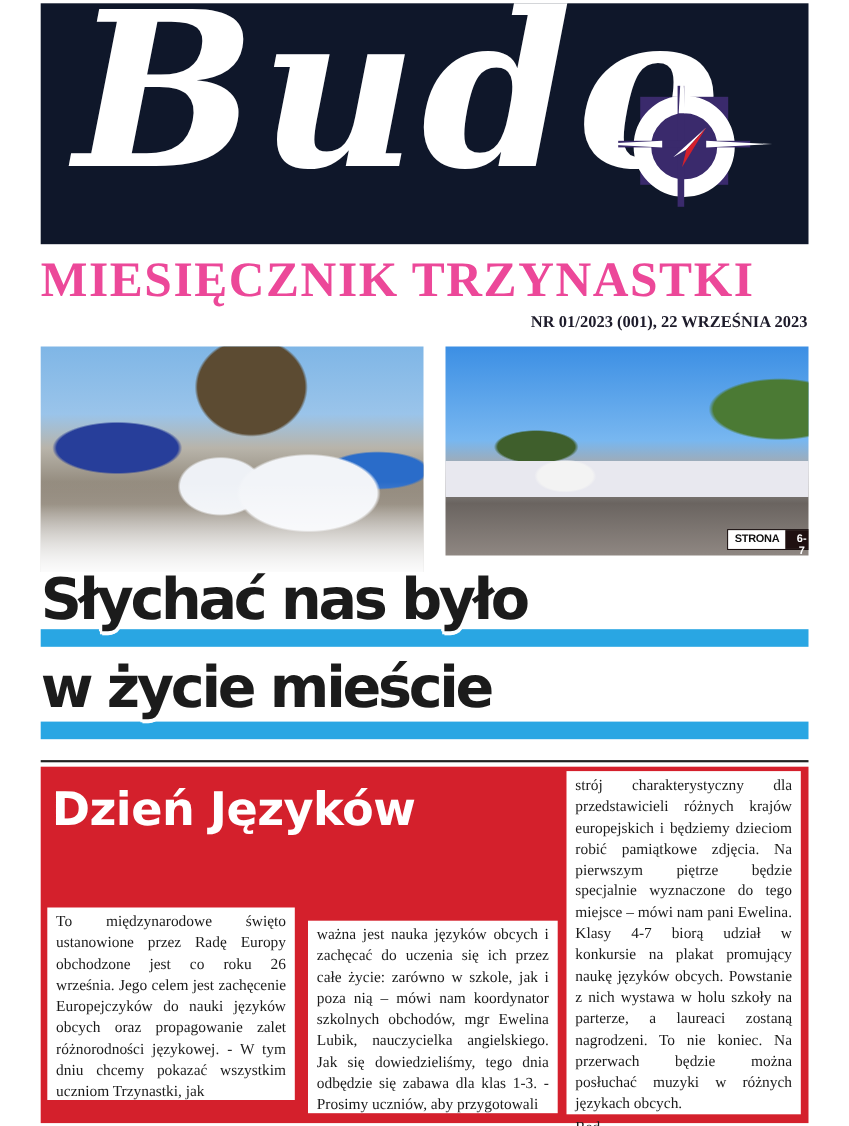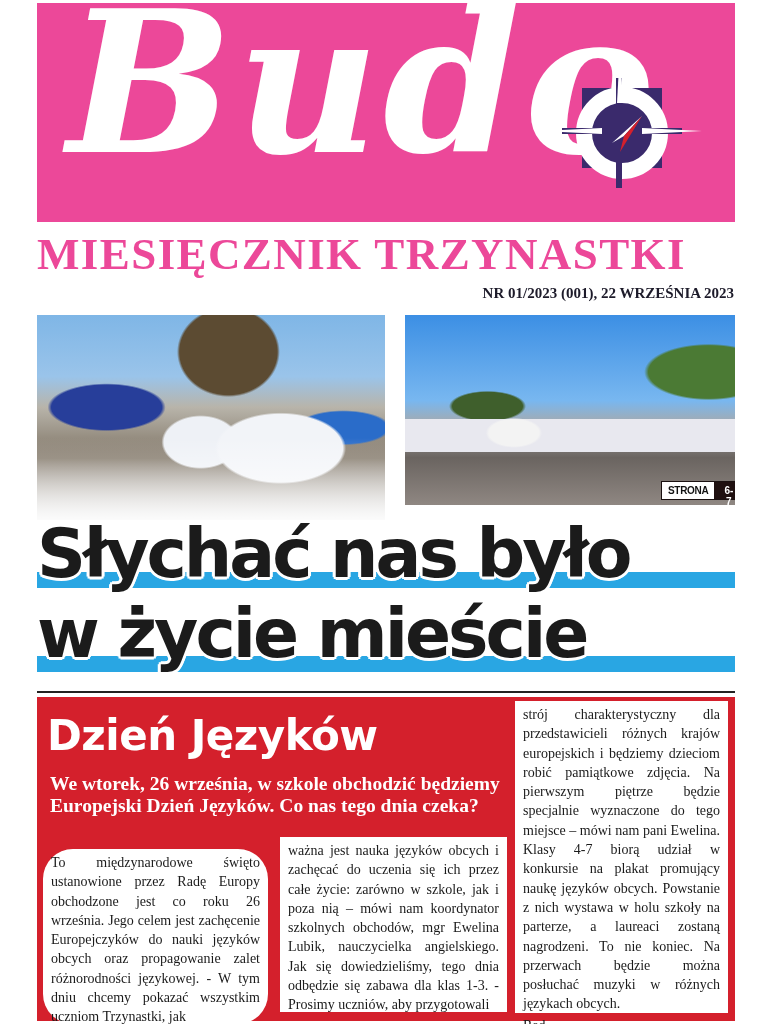--- a/index.html
+++ b/index.html
@@ -1,21 +1,21 @@
 <!DOCTYPE html>
 <html><head>
 <meta charset="utf-8">
 <style>
   * { box-sizing: border-box; margin: 0; padding: 0; }
   html, body { width: 772px; height: 1024px; background: #ffffff; overflow: hidden; }
   body { position: relative; font-family: "Liberation Serif", serif; }
 
   .masthead {
     position: absolute; left: 37px; top: 3px; width: 698px; height: 219px;
-    background: #ec4899; overflow: hidden;
+    background: #0f172a; overflow: hidden;
   }
   .logo-text {
     position: absolute; left: 30px; top: -18px;
     font-family: "DejaVu Serif", serif; font-style: italic; font-weight: bold;
     font-size: 196px; color: #ffffff; letter-spacing: 4px; line-height: 1;
   }
   .compass {
     position: absolute; left: 505px; top: 45px; width: 160px; height: 160px;
   }
 
@@ -61,21 +61,21 @@
 
   .headline-line {
     position: absolute; left: 37px; width: 698px;
   }
   .headline-band {
     position: absolute; left: 0; width: 698px; height: 16px; background: #29a6e3;
   }
   .headline-text {
     position: relative;
     font-family: "DejaVu Sans", sans-serif; font-weight: bold;
-    font-size: 68px; color: #1b1b1b; letter-spacing: -3px; line-height: 1;
+    font-size: 52px; color: #1b1b1b; letter-spacing: -3px; line-height: 1;
     white-space: nowrap;
     text-shadow: 3px 0 0 #fff, -3px 0 0 #fff, 0 3px 0 #fff, 0 -3px 0 #fff,
                  2px 2px 0 #fff, -2px -2px 0 #fff, 2px -2px 0 #fff, -2px 2px 0 #fff;
   }
 
   .divider-black { position: absolute; left: 37px; top: 691px; width: 698px; height: 2px; background: #222; }
 
   .article {
     position: absolute; left: 37px; top: 697px; width: 698px; height: 324px;
     background: #d4202c;
@@ -89,21 +89,21 @@
     position: absolute; left: 13px; top: 76px; width: 460px;
     font-family: "Liberation Serif", serif; font-weight: bold;
     font-size: 19.5px; line-height: 22px; color: #ffffff;
   }
   .col {
     position: absolute; background: #ffffff;
     font-family: "Liberation Serif", serif; font-size: 14px; line-height: 19.3px;
     color: #1a1a1a; text-align: justify; padding: 4px 8px 0 8px;
   }
   .col p { text-align: justify; }
-  .col-1 { left: 6px;   top: 152px; width: 225px; height: 175px; border-radius: 30px; }
+  .col-1 { left: 6px;   top: 128px; width: 225px; height: 175px; }
   .col-2 { left: 243px; top: 140px; width: 227px; height: 175px; }
   .col-3 { left: 478px; top: 4px;   width: 213px; height: 312px; }
   .signature { text-align: right; margin-top: 2px; }
 </style>
 </head>
 <body>
 
 <div class="masthead">
   <div class="logo-text">Budo</div>
   <svg class="compass" viewBox="0 0 160 160">
@@ -136,21 +136,20 @@
 </div>
 <div class="headline-line" style="top:600px; height:75px;">
   <div class="headline-band" style="top:56px;"></div>
   <div class="headline-text">w życie mieście</div>
 </div>
 
 <div class="divider-black"></div>
 
 <div class="article">
   <div class="article-title">Dzień Języków</div>
-  <div class="article-lead">We wtorek, 26 września, w szkole obchodzić będziemy Europejski Dzień Języków. Co nas tego dnia czeka?</div>
 
   <div class="col col-1">
     <p>To międzynarodowe święto ustanowione przez Radę Europy obchodzone jest co roku 26 września. Jego celem jest zachęcenie Europejczyków do nauki języków obcych oraz propagowanie zalet różnorodności językowej. - W tym dniu chcemy pokazać wszystkim uczniom Trzynastki, jak</p>
   </div>
   <div class="col col-2">
     <p>ważna jest nauka języków obcych i zachęcać do uczenia się ich przez całe życie: zarówno w szkole, jak i poza nią – mówi nam koordynator szkolnych obchodów, mgr Ewelina Lubik, nauczycielka angielskiego. Jak się dowiedzieliśmy, tego dnia odbędzie się zabawa dla klas 1-3. - Prosimy uczniów, aby przygotowali</p>
   </div>
   <div class="col col-3">
     <p>strój charakterystyczny dla przedstawicieli różnych krajów europejskich i będziemy dzieciom robić pamiątkowe zdjęcia. Na pierwszym piętrze będzie specjalnie wyznaczone do tego miejsce – mówi nam pani Ewelina. Klasy 4-7 biorą udział w konkursie na plakat promujący naukę języków obcych. Powstanie z nich wystawa w holu szkoły na parterze, a laureaci zostaną nagrodzeni. To nie koniec. Na przerwach będzie można posłuchać muzyki w różnych językach obcych.</p>
     <p class="signature">Red.</p>

